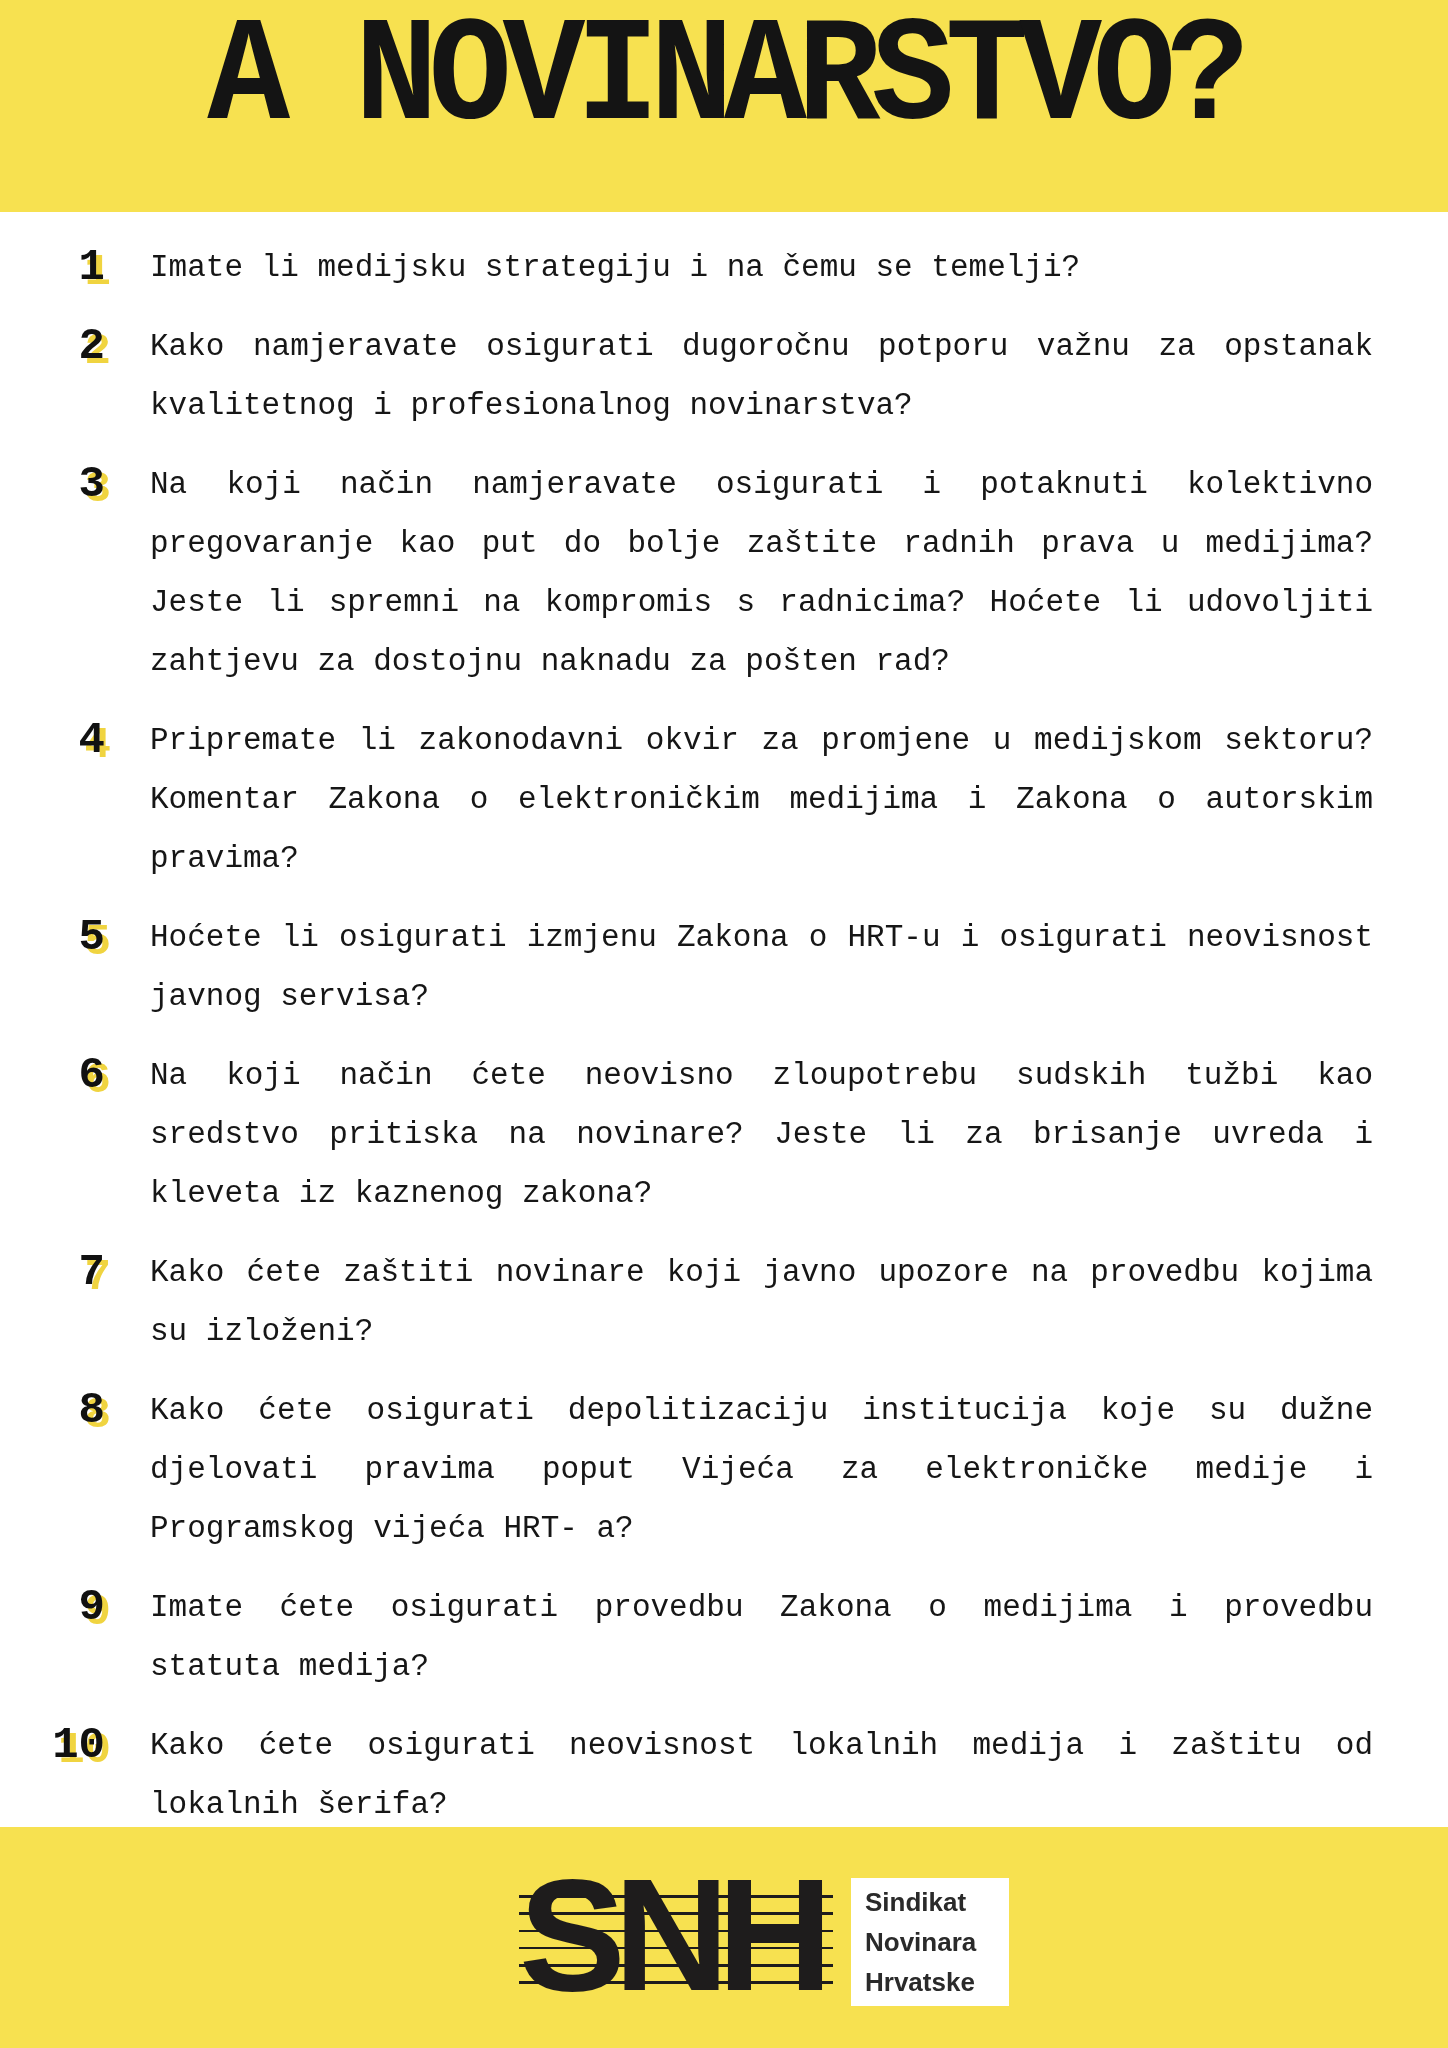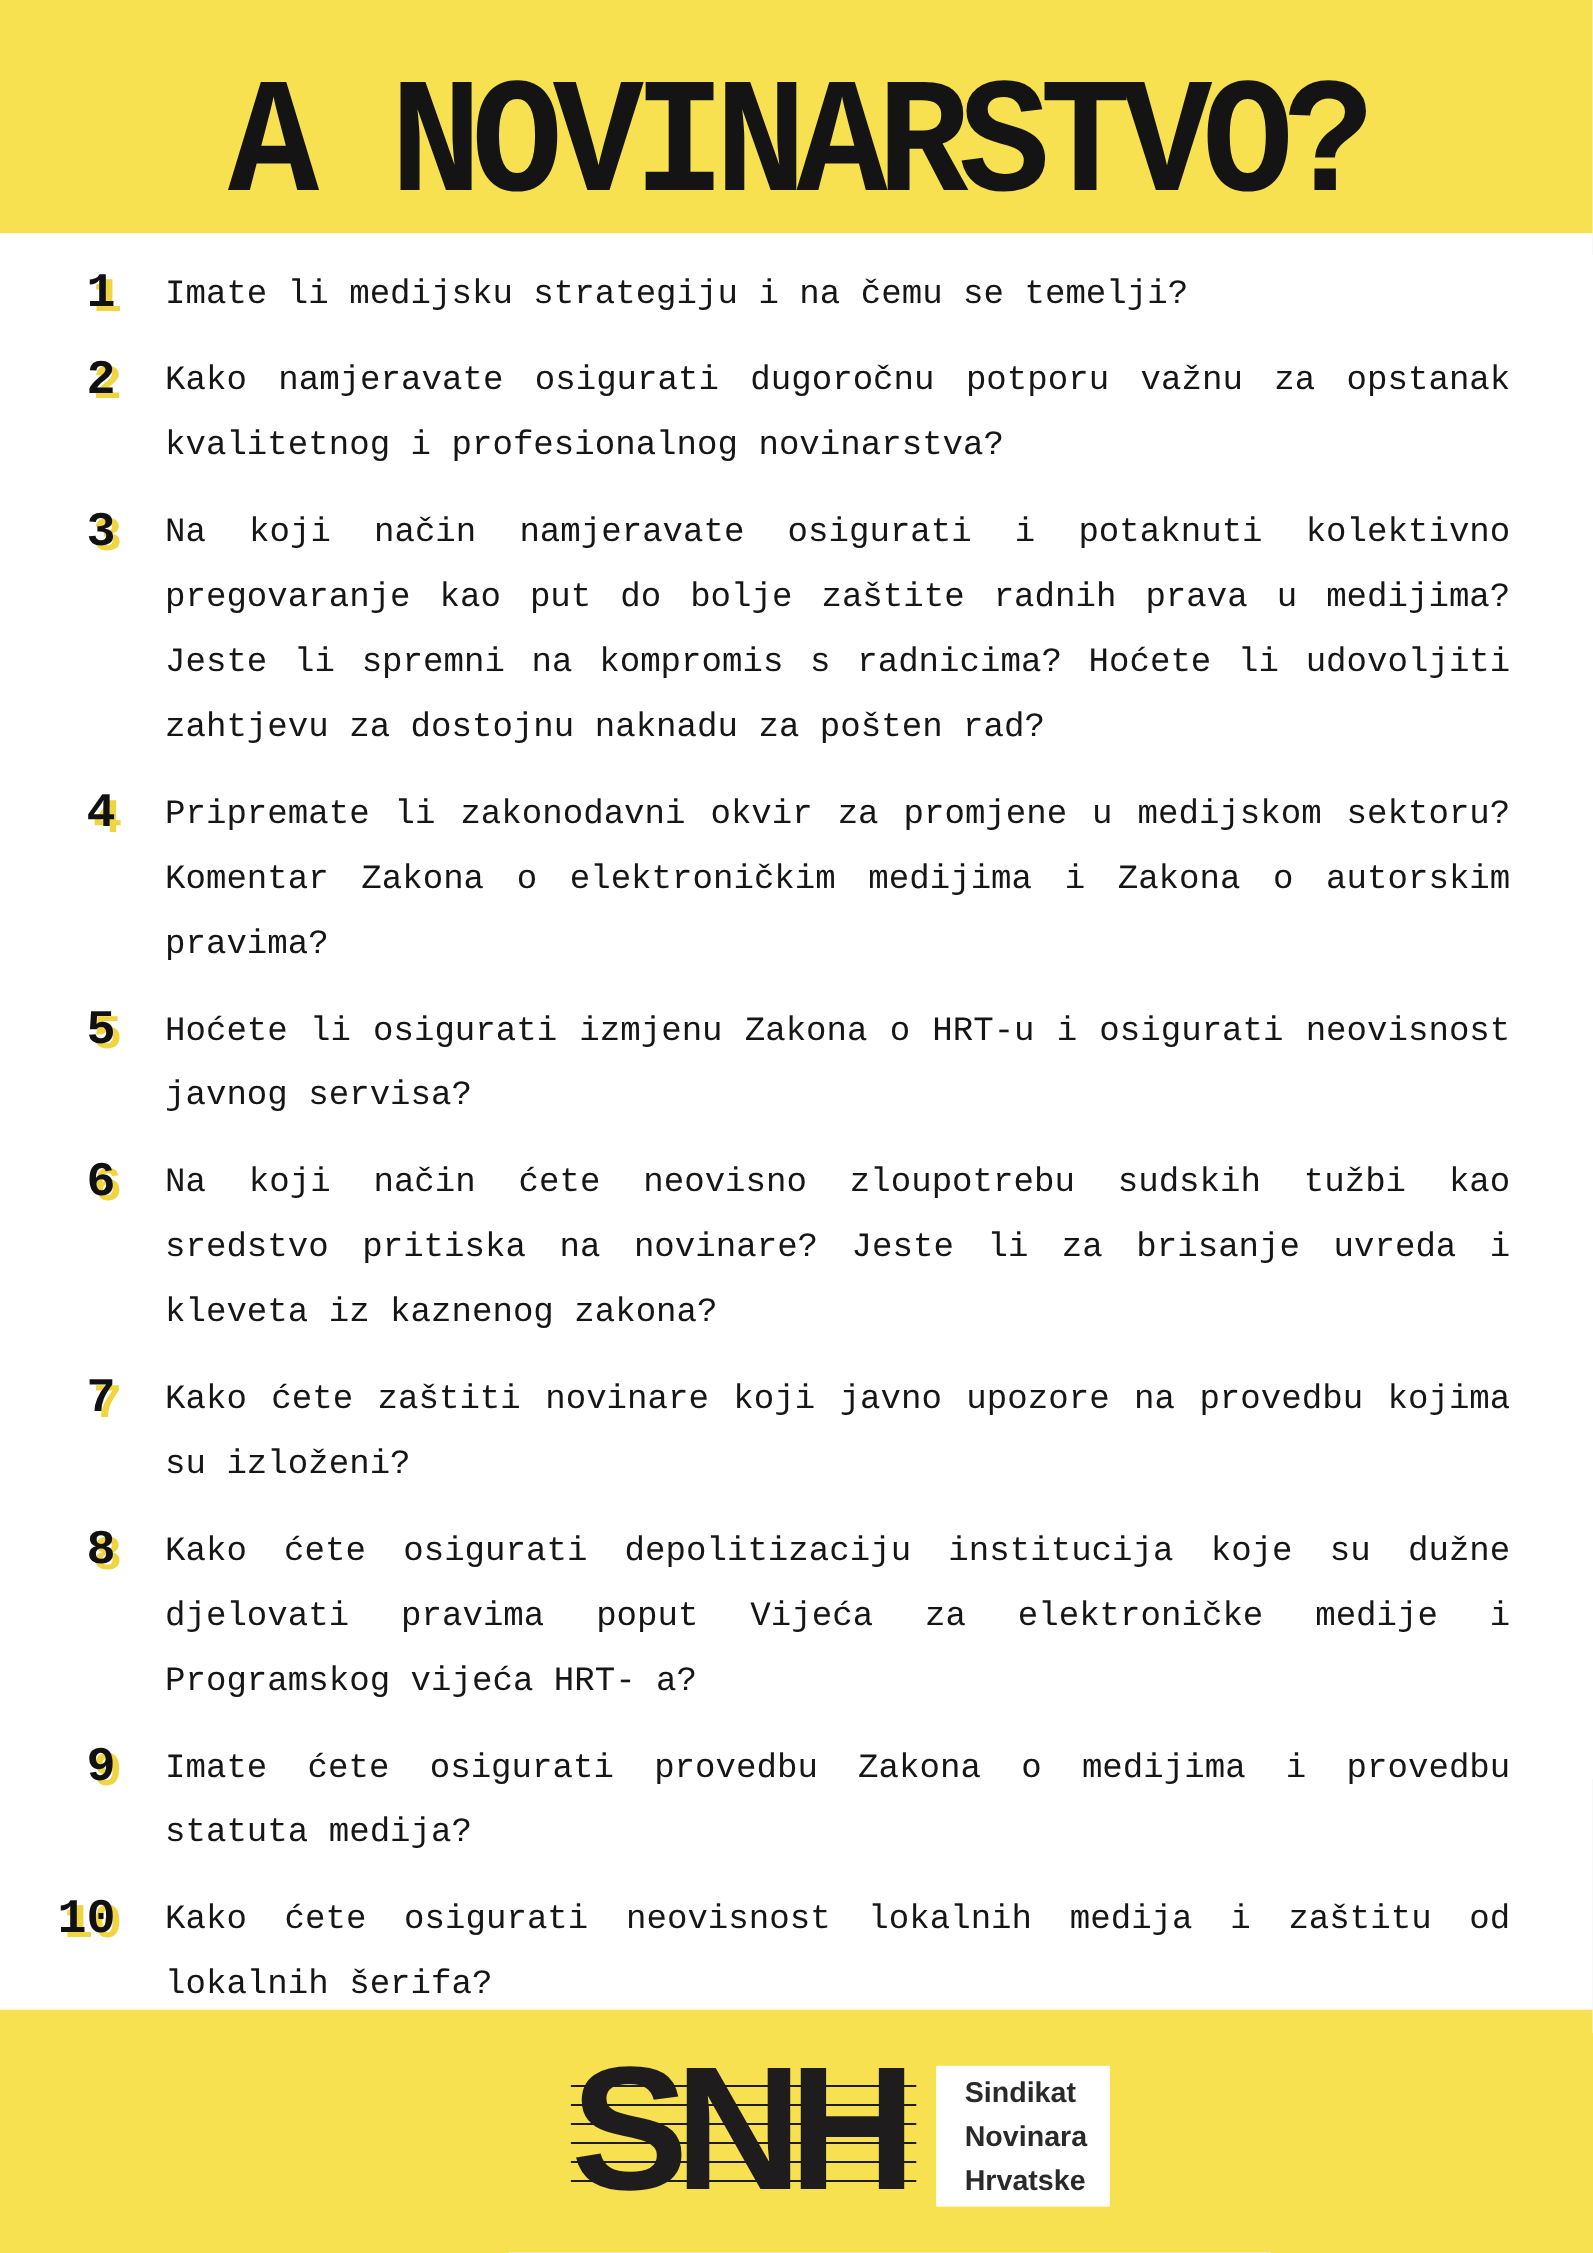--- a/index.html
+++ b/index.html
@@ -18,21 +18,21 @@
     background:#ffffff;
     display:flex;flex-direction:column;
     overflow:hidden;
     font-family:"Liberation Mono","DejaVu Sans Mono",monospace;
     color:var(--ink);
   }
   
   .header{
     height:212px;flex:0 0 212px;
     background:var(--accent_yellow);
-    display:flex;align-items:flex-end;justify-content:center;
+    display:flex;align-items:flex-start;justify-content:center;
   }
   .title{
     font-size:138px;
     font-weight:bold;
     letter-spacing:-9px;
     transform:scaleY(1.08);
     color:#141414;
     white-space:nowrap;
   }
   
@@ -96,21 +96,21 @@
     letter-spacing:-12px;
     line-height:1;
     color:var(--logo_ink);
     white-space:nowrap;
   }
   .org-card{
     width:158px;height:128px;
     margin-left:18px;margin-top:-10px;
     background:var(--card_bg);
     display:flex;flex-direction:column;justify-content:center;
-    padding-left:26px;
+    padding-left:14px;
   }
   .org-line{
     font-family:"Liberation Sans","DejaVu Sans",sans-serif;
     font-weight:bold;
     font-size:26px;
     line-height:40px;
     color:#2A2A2A;
   }
 </style>
 </head>

